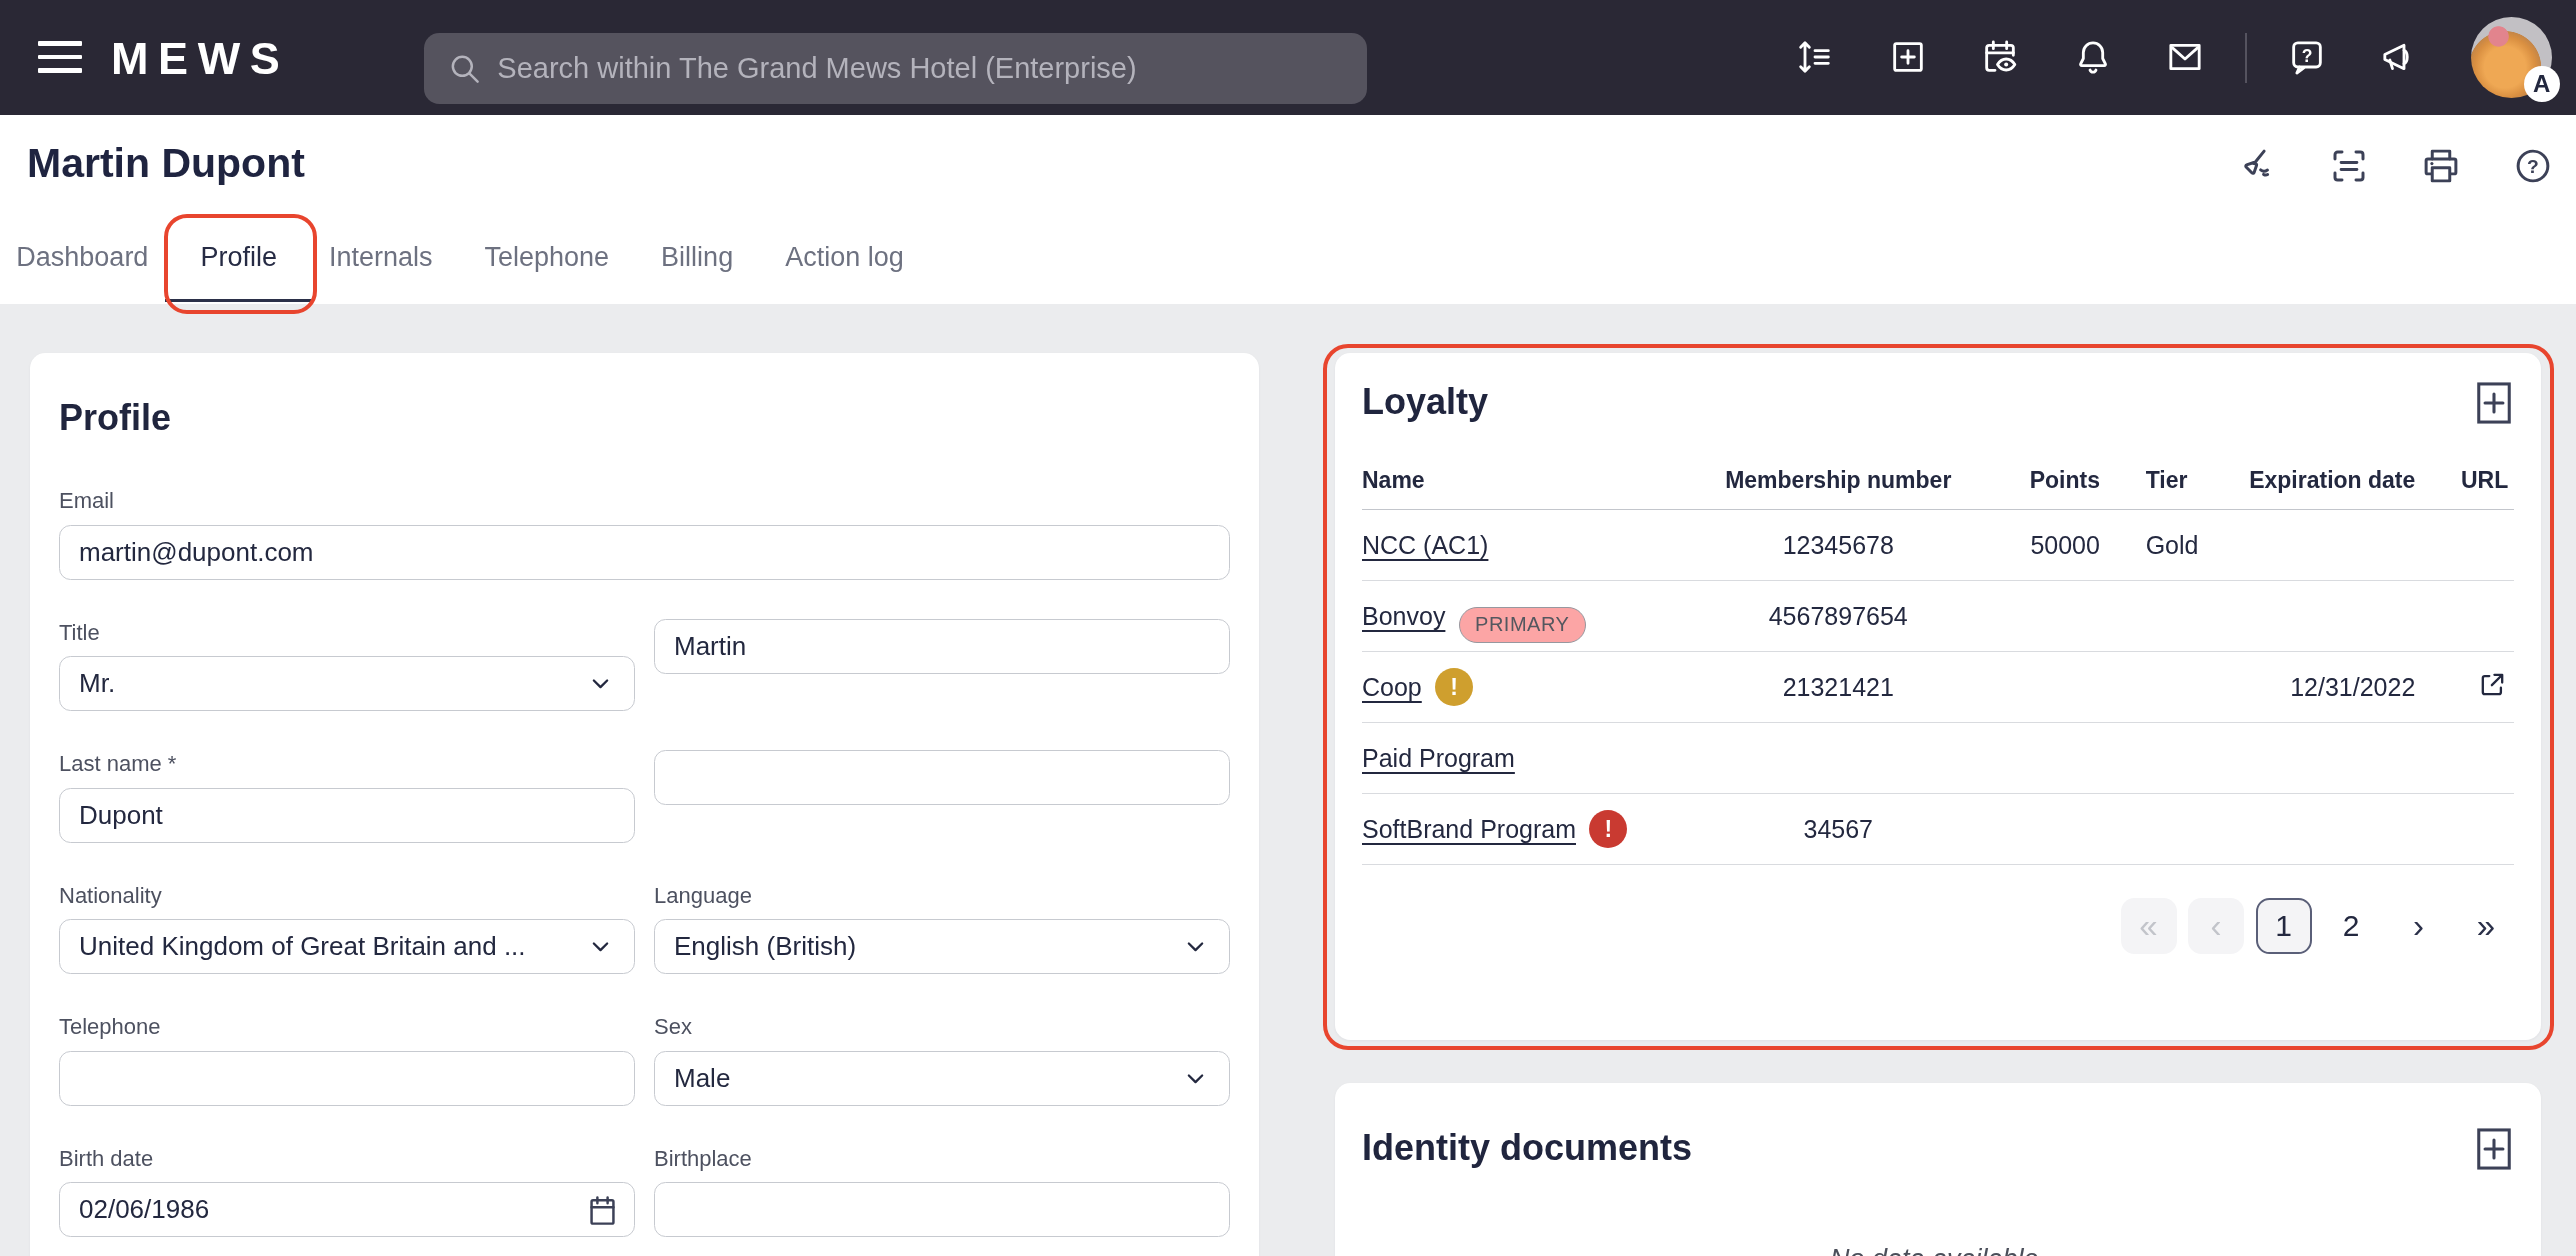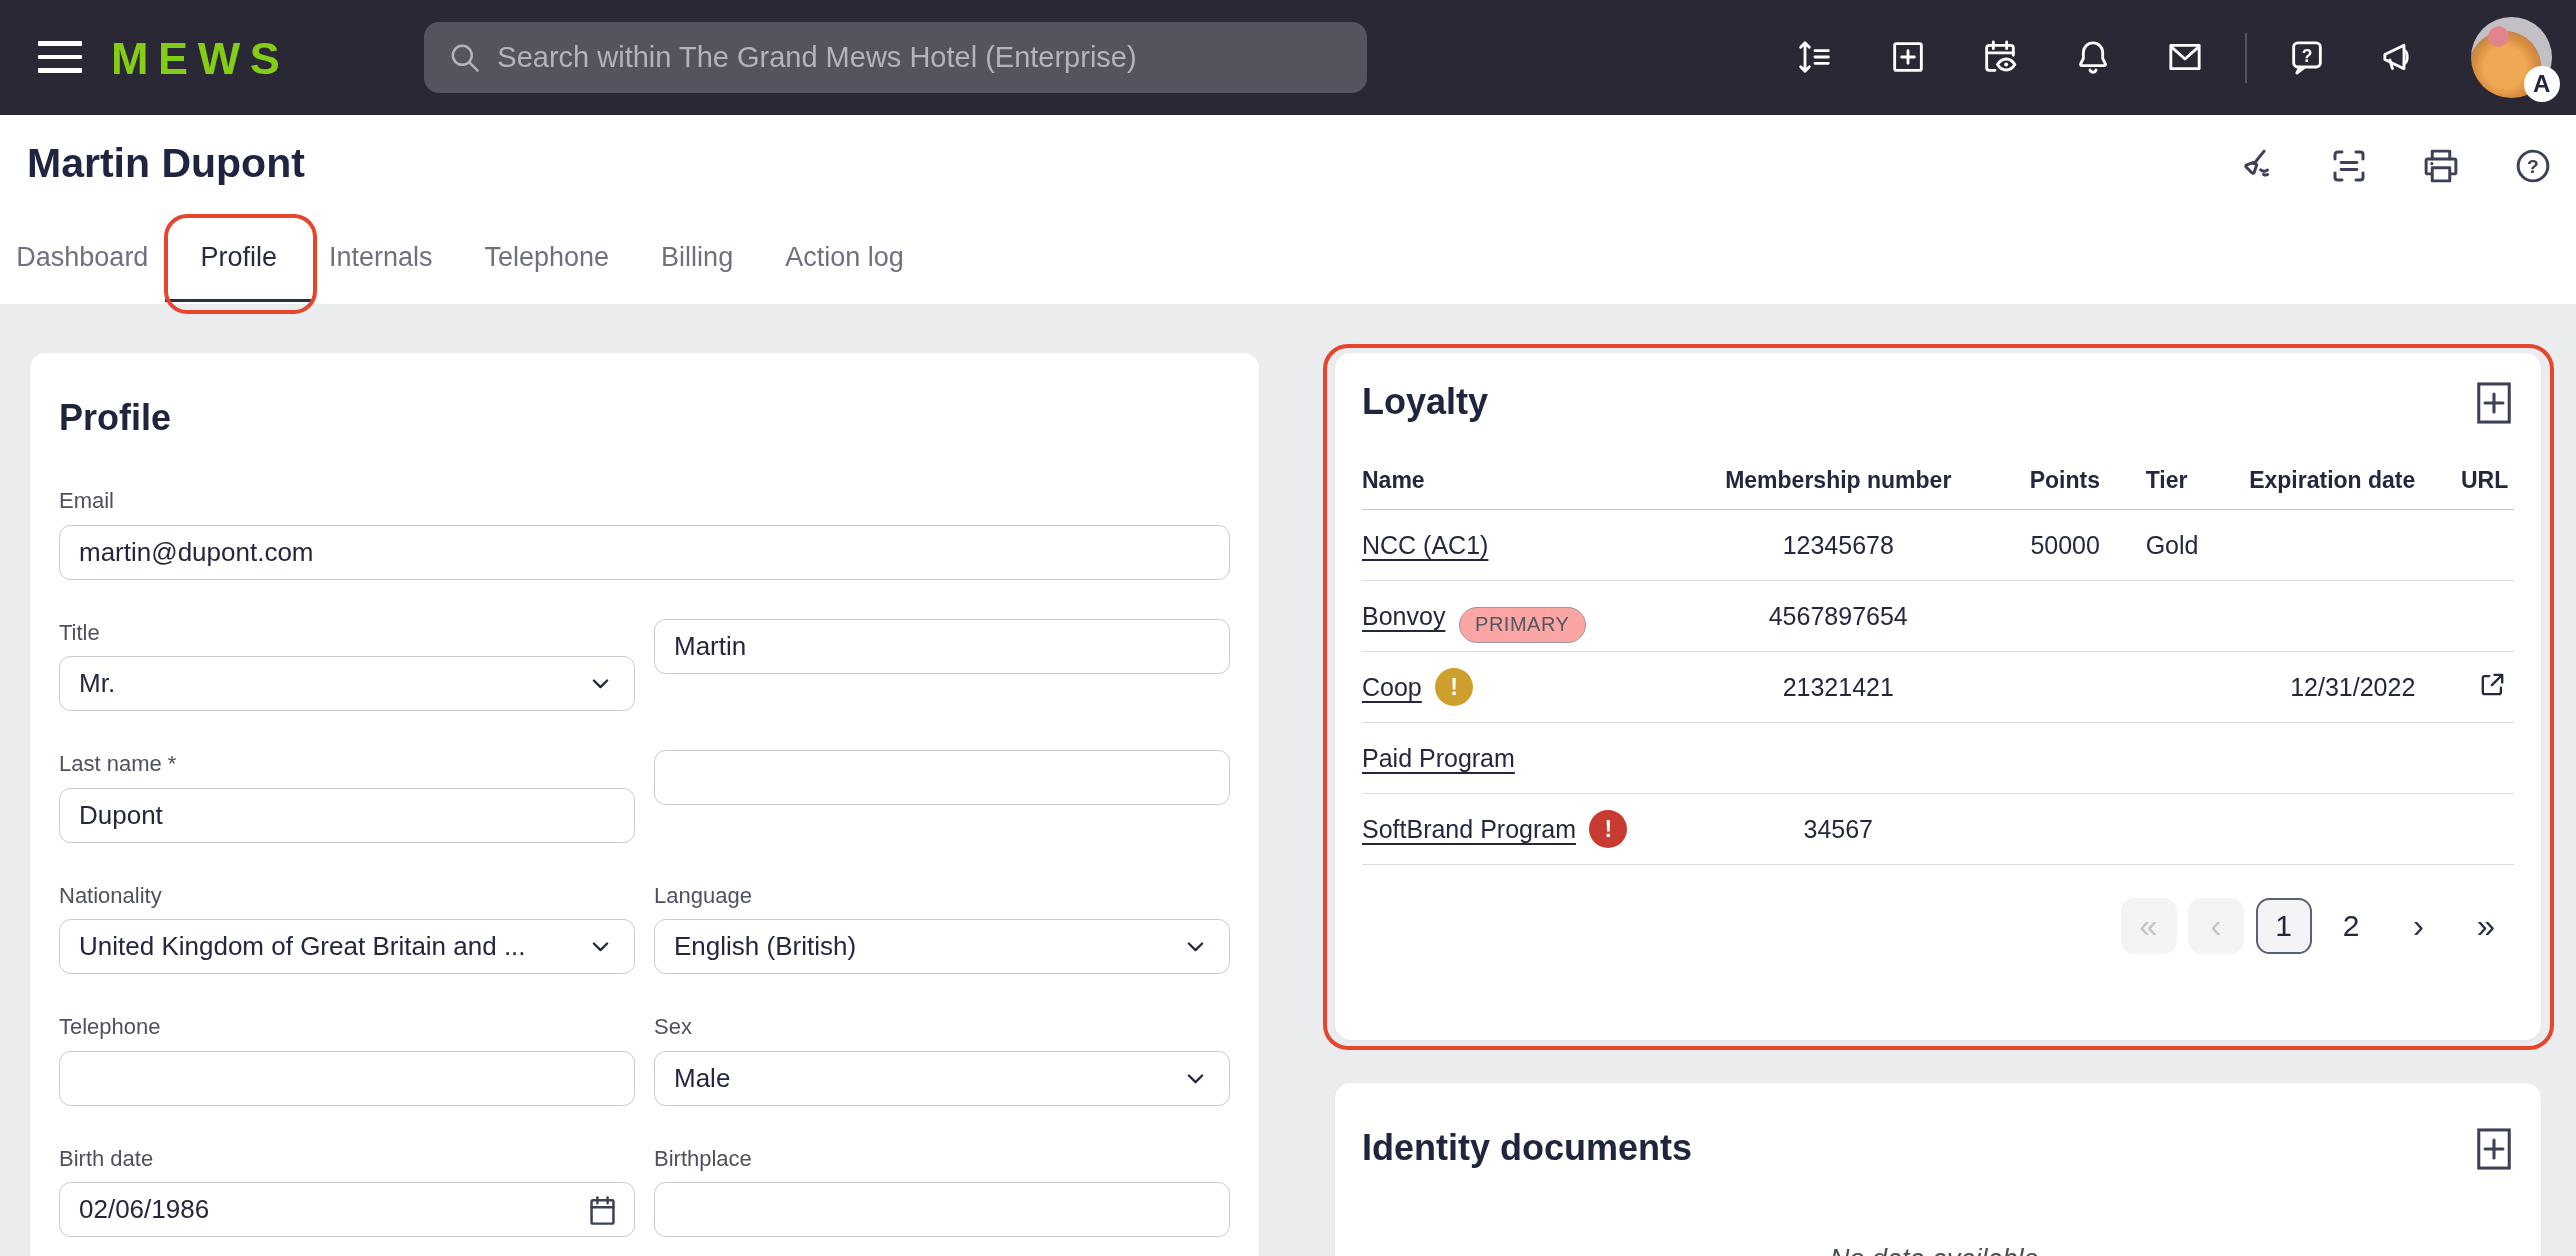--- a/index.html
+++ b/index.html
@@ -16,24 +16,24 @@
   
   .topbar {
     position: absolute; top: 0; left: 0; width: 2576px; height: 115px;
     background: #2a2835;
   }
   .hamburger { position: absolute; left: 38px; top: 36px; width: 44px; height: 42px;
     display: flex; flex-direction: column; justify-content: center; gap: 8.6px; cursor: pointer; }
   .hamburger span { display: block; width: 44px; height: 4.8px; background: #fff; border-radius: 1px; }
   .brand {
     position: absolute; left: 111px; top: 33px;
-    font-size: 45px; font-weight: 700; letter-spacing: 9.6px; color: #84cc16;
+    font-size: 45px; font-weight: 700; letter-spacing: 9.6px; color: #ffffff;
   }
   .search {
-    position: absolute; left: 424px; top: 22px; width: 943px; height: 71px;
+    position: absolute; left: 424px; top: 33px; width: 943px; height: 71px;
     background: #55535e; border-radius: 15.3px;
     display: flex; align-items: center; padding: 0 23px; gap: 15.3px;
   }
   .search svg { flex: 0 0 auto; }
   .search input {
     flex: 1; background: transparent; border: none; outline: none;
     font-family: "Liberation Sans", sans-serif;
     font-size: 29px; color: #e9e9ee;
   }
   .search input::placeholder { color: #b4b3bc; }

